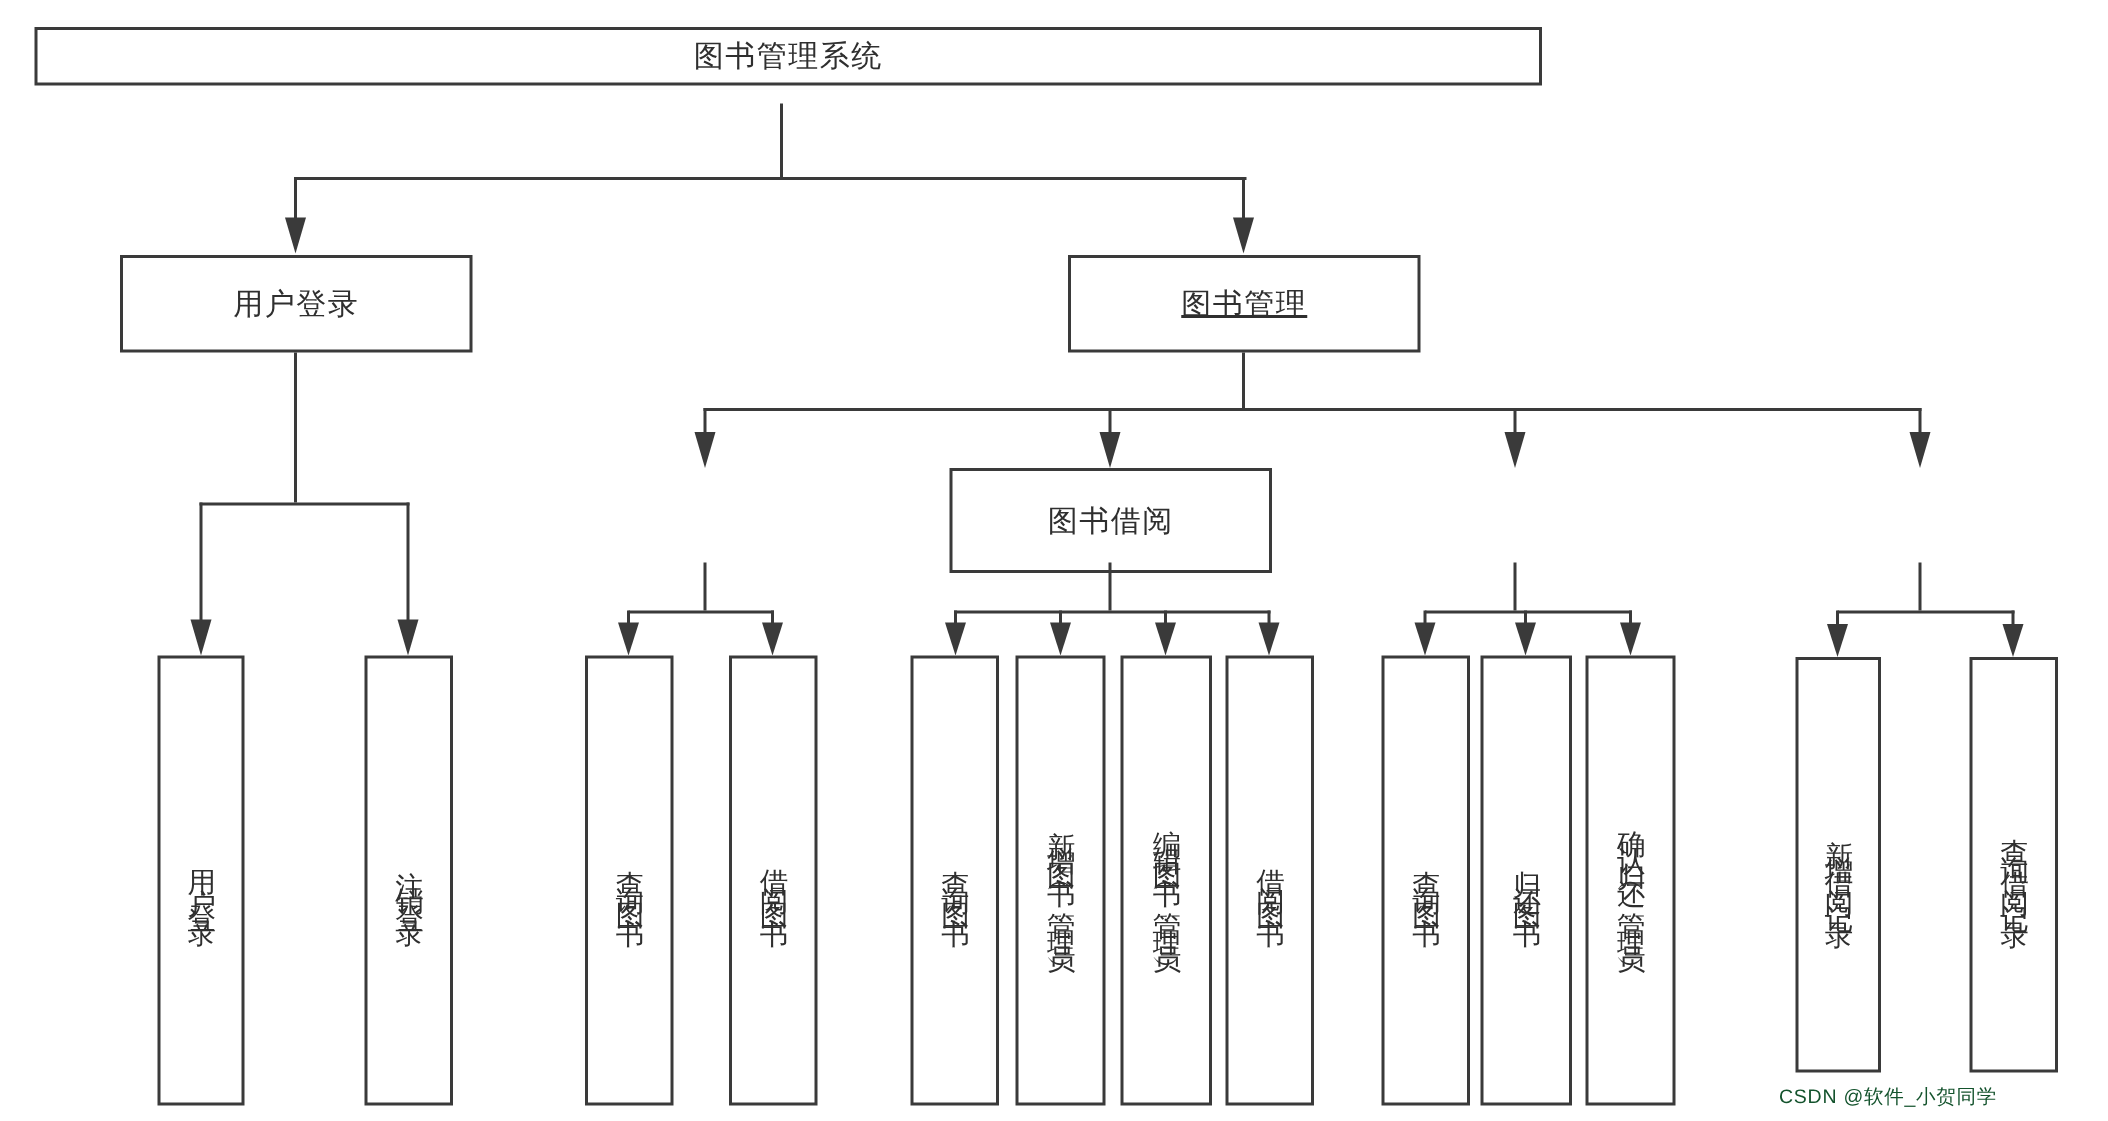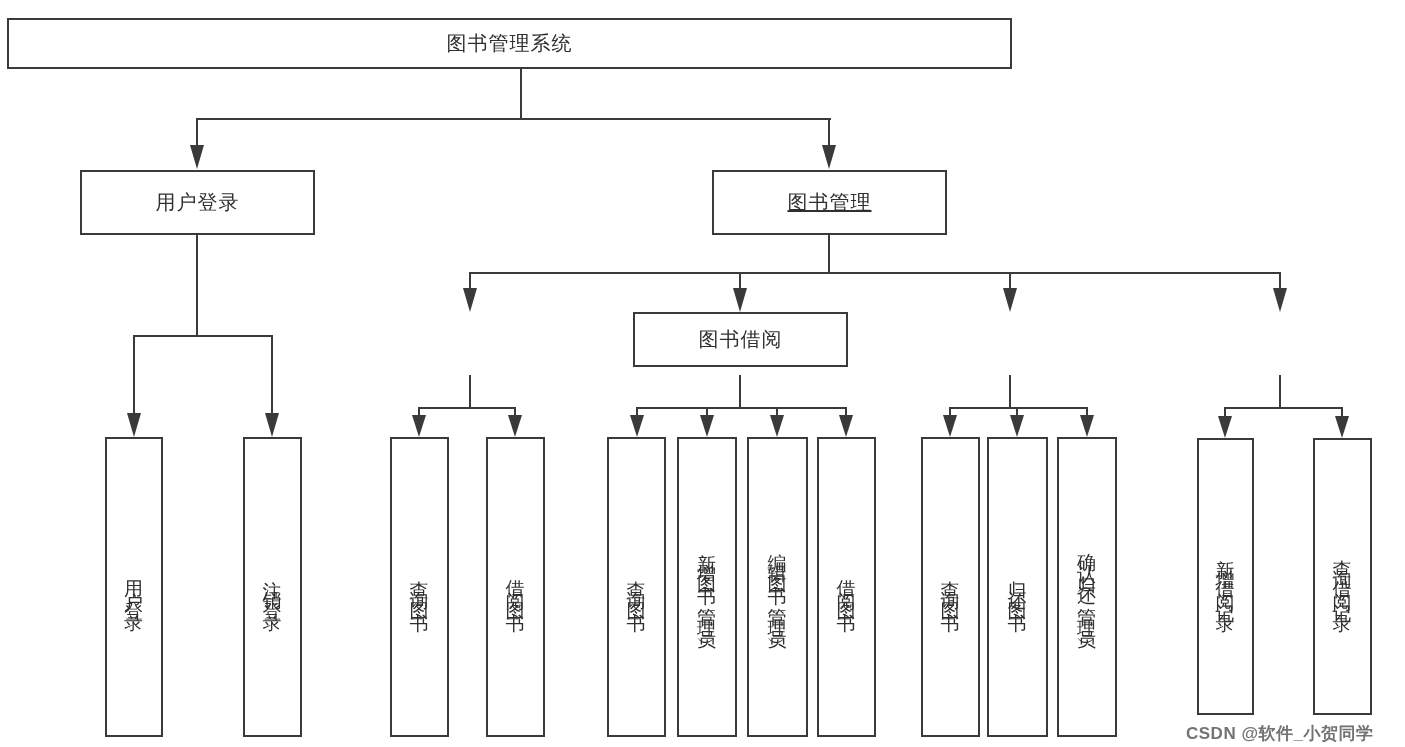--- a/index.html
+++ b/index.html
@@ -26,33 +26,32 @@
   }
   .ln{position:absolute;background:#3a3a3a;}
   .ah{position:absolute;width:0;height:0;
       border-left:7px solid transparent;
       border-right:7px solid transparent;
       border-top:24px solid #3a3a3a;}
   .ah22{border-top-width:22px;}
   .watermark{
     position:absolute;
     left:1186px;top:722px;
-    font-size:17px;
-    color:#737373;
+    font-size:13px;
+    color:#14532d;
     letter-spacing:0.5px;
     white-space:nowrap;
-    font-weight:bold;
   }
 </style>
 </head>
 <body>
 
 <div id="stage">
 
-  <div class="box" style="left:7px;top:18px;width:1005px;height:51px;">
+  <div class="box" style="left:23px;top:18px;width:1005px;height:39px;">
     <span class="hlabel">图书管理系统</span>
   </div>
 
   <div class="ln" style="left:520px;top:69px;width:2px;height:49px;"></div>
   <div class="ln" style="left:196px;top:118px;width:635px;height:2px;"></div>
   <div class="ln" style="left:196px;top:118px;width:2px;height:28px;"></div>
   <div class="ah" style="left:190px;top:145px;"></div>
   <div class="ln" style="left:828px;top:118px;width:2px;height:28px;"></div>
   <div class="ah" style="left:822px;top:145px;"></div>
 
@@ -74,21 +73,21 @@
   <div class="ln" style="left:469px;top:272px;width:812px;height:2px;"></div>
   <div class="ln" style="left:469px;top:272px;width:2px;height:18px;"></div>
   <div class="ah" style="left:463px;top:288px;"></div>
   <div class="ln" style="left:739px;top:272px;width:2px;height:18px;"></div>
   <div class="ah" style="left:733px;top:288px;"></div>
   <div class="ln" style="left:1009px;top:272px;width:2px;height:18px;"></div>
   <div class="ah" style="left:1003px;top:288px;"></div>
   <div class="ln" style="left:1279px;top:272px;width:2px;height:18px;"></div>
   <div class="ah" style="left:1273px;top:288px;"></div>
 
-  <div class="box" style="left:633px;top:312px;width:215px;height:55px;">
+  <div class="box" style="left:633px;top:312px;width:215px;height:70px;">
     <span class="hlabel">图书借阅</span>
   </div>
 
   <div class="ln" style="left:469px;top:375px;width:2px;height:32px;"></div>
   <div class="ln" style="left:739px;top:375px;width:2px;height:32px;"></div>
   <div class="ln" style="left:1009px;top:375px;width:2px;height:32px;"></div>
   <div class="ln" style="left:1279px;top:375px;width:2px;height:32px;"></div>
 
   <div class="ln" style="left:419px;top:407px;width:97px;height:2px;"></div>
   <div class="ln" style="left:636px;top:407px;width:211px;height:2px;"></div>

